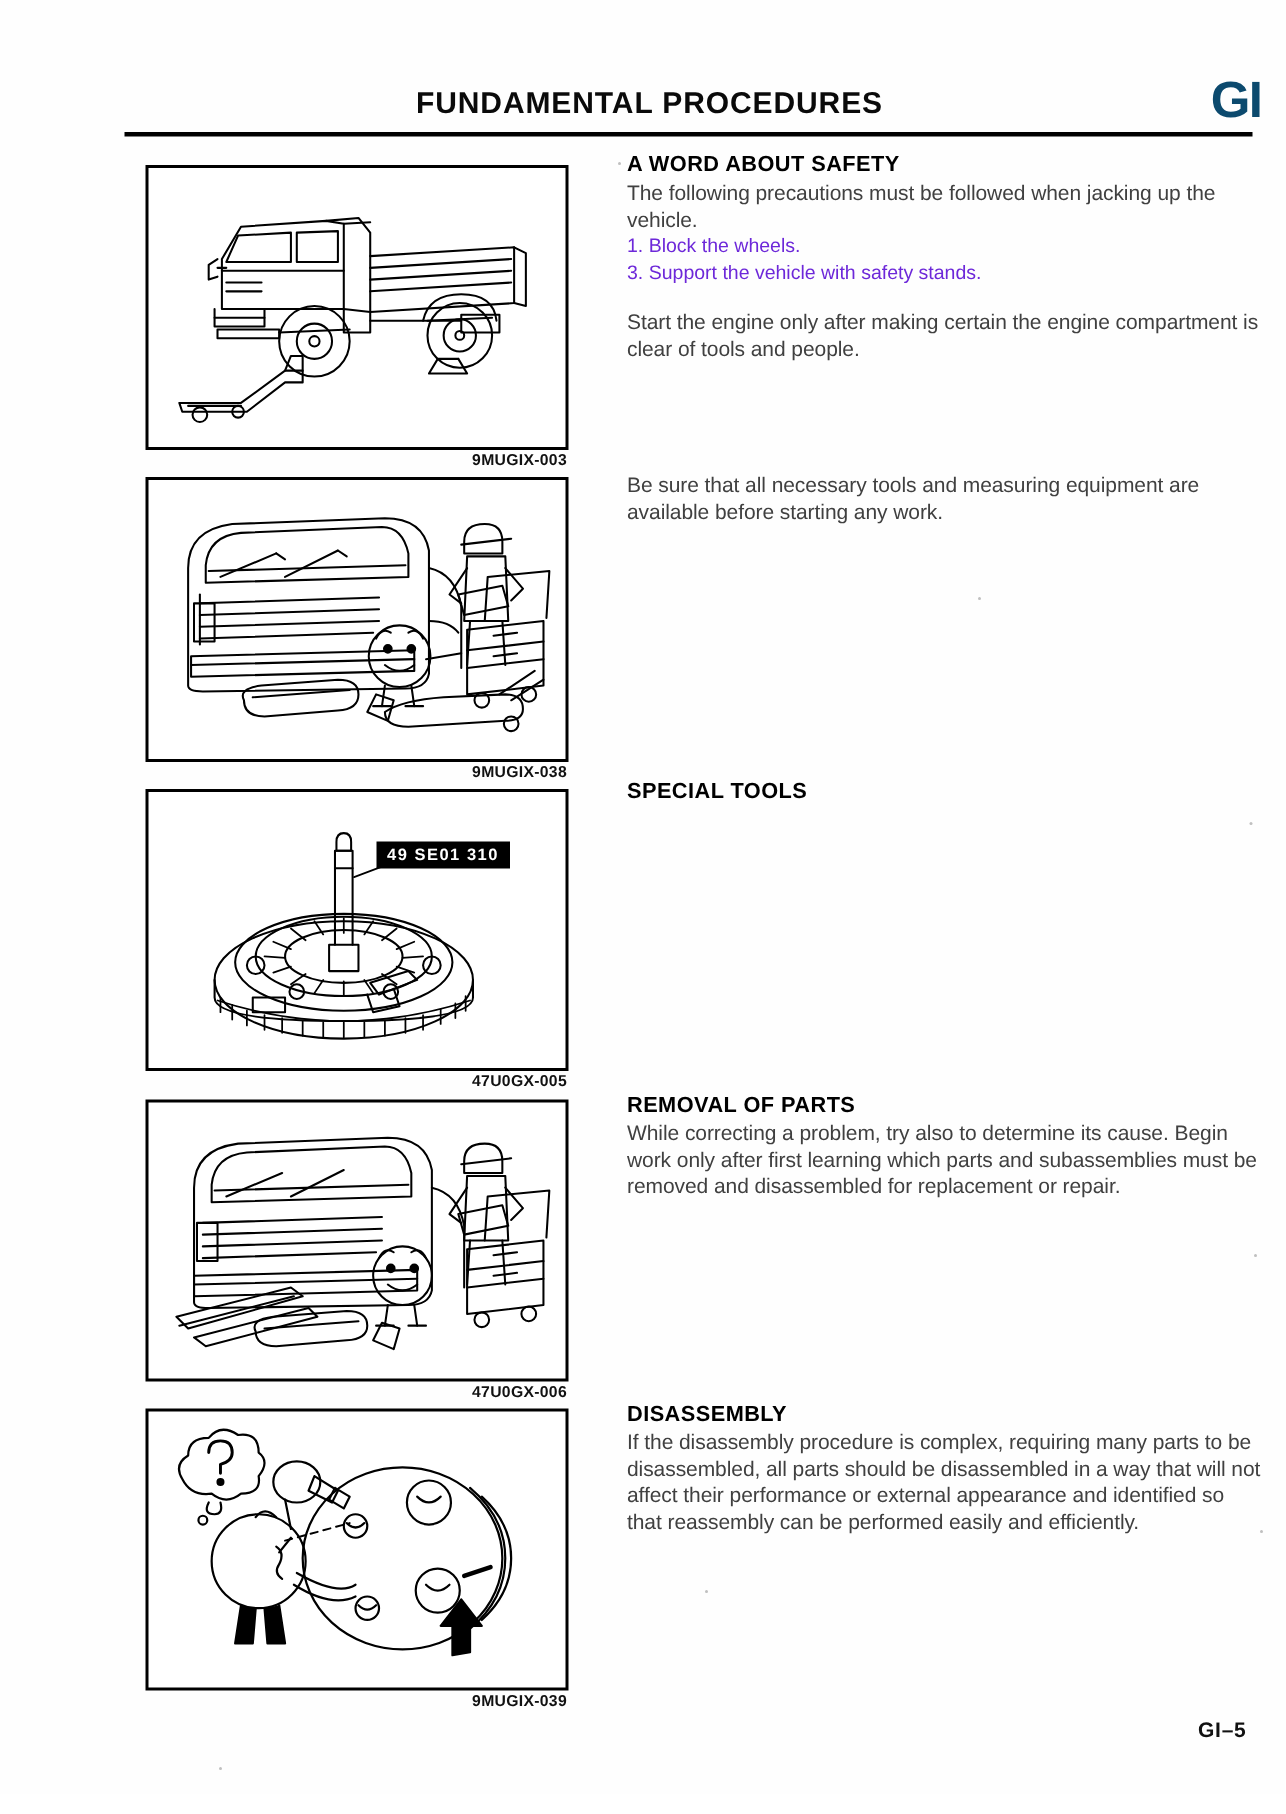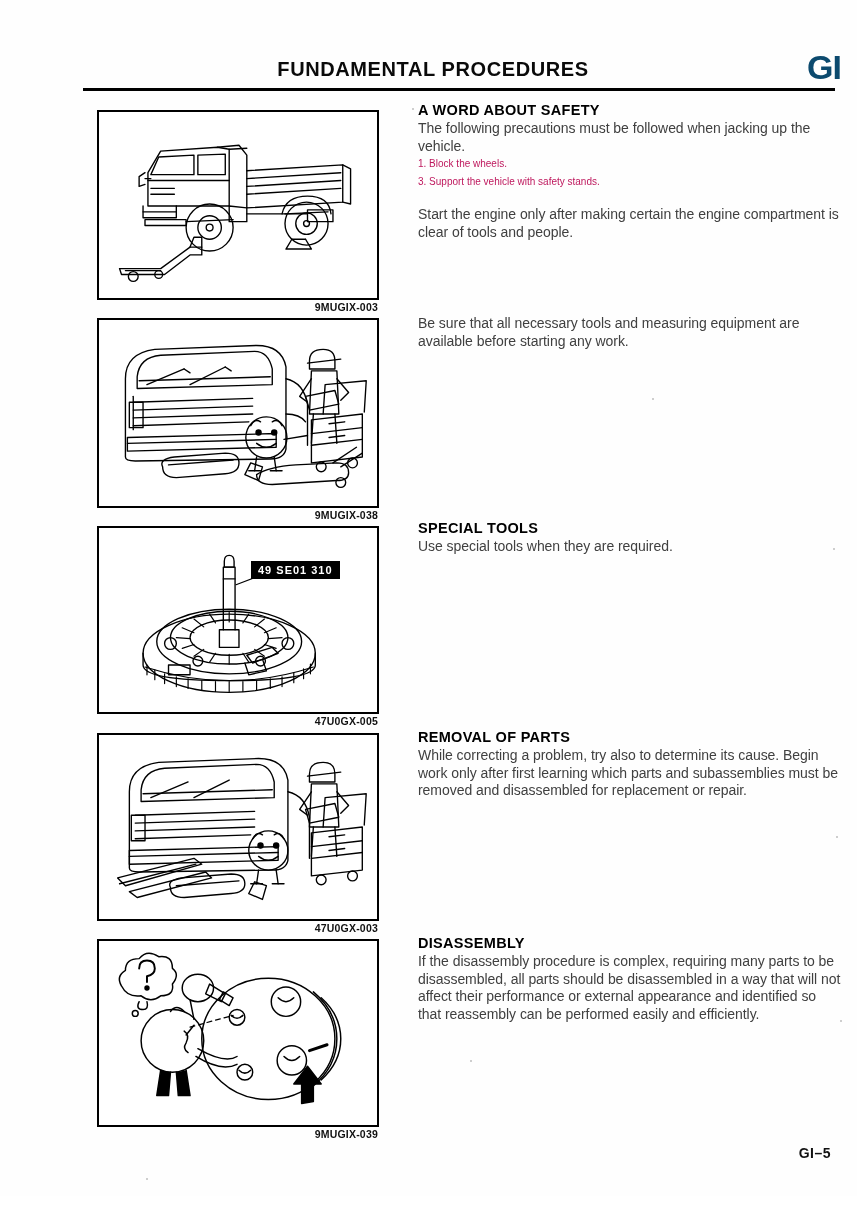--- a/index.html
+++ b/index.html
@@ -138,23 +138,23 @@
   }
   .section p.gap {
     margin-top: 16px;
   }
   .section ol.steps {
     margin: 0;
     padding: 0;
     list-style: none;
   }
   .section ol.steps li {
-    font-size: 10px;
+    font-size: 13px;
     line-height: 17.6px;
-    color: #be185d;
+    color: #6d28d9;
   }
 
   #sec1 { top: 102px; }
   #sec2 { top: 315px; }
   #sec3 { top: 520px; }
   #sec4 { top: 729px; }
   #sec5 { top: 935px; }
 
   
   .speck {
@@ -404,21 +404,21 @@
           <path d="M20 152 L98 132"></path>
           <path d="M30 160 L108 140 L114 146 L38 166 Z"></path>
 
           <path d="M72 156 Q68 148 84 146 L134 142 Q148 142 148 152 Q148 161 134 162 L86 166 Q72 166 72 156 Z"></path>
           <path d="M78 154 L142 149"></path>
 
           <path d="M152 162 L158 150 L170 154 L166 168 Z"></path>
         </g>
       </svg>
     </div>
-    <div class="figure-caption">47U0GX-003</div>
+    <div class="figure-caption">47U0GX-006</div>
   </div>
 
   <div class="figure" id="fig5">
     <div class="figure-box">
       <svg viewBox="0 0 282 188" preserveAspectRatio="xMidYMid meet">
         <g fill="none" stroke="#000" stroke-width="1.5" stroke-linejoin="round" stroke-linecap="round">
 
           <ellipse cx="172" cy="100" rx="68" ry="62"></ellipse>
           <path d="M218 52 Q242 72 242 100 Q242 128 218 148"></path>
           <path d="M226 58 Q246 76 246 100 Q246 124 226 142"></path>
@@ -474,21 +474,20 @@
     </ol>
     <p class="gap">Start the engine only after making certain the engine compartment is clear of tools and people.</p>
   </div>
 
   <div class="section" id="sec2">
     <p>Be sure that all necessary tools and measuring equipment are available before starting any work.</p>
   </div>
 
   <div class="section" id="sec3">
     <h2>SPECIAL TOOLS</h2>
-    <p>Use special tools when they are required.</p>
   </div>
 
   <div class="section" id="sec4">
     <h2>REMOVAL OF PARTS</h2>
     <p>While correcting a problem, try also to determine its cause. Begin work only after first learning which parts and subassemblies must be removed and disassembled for replacement or repair.</p>
   </div>
 
   <div class="section" id="sec5">
     <h2>DISASSEMBLY</h2>
     <p>If the disassembly procedure is complex, requiring many parts to be disassembled, all parts should be disassembled in a way that will not affect their performance or external appearance and identified so that reassembly can be performed easily and efficiently.</p>

